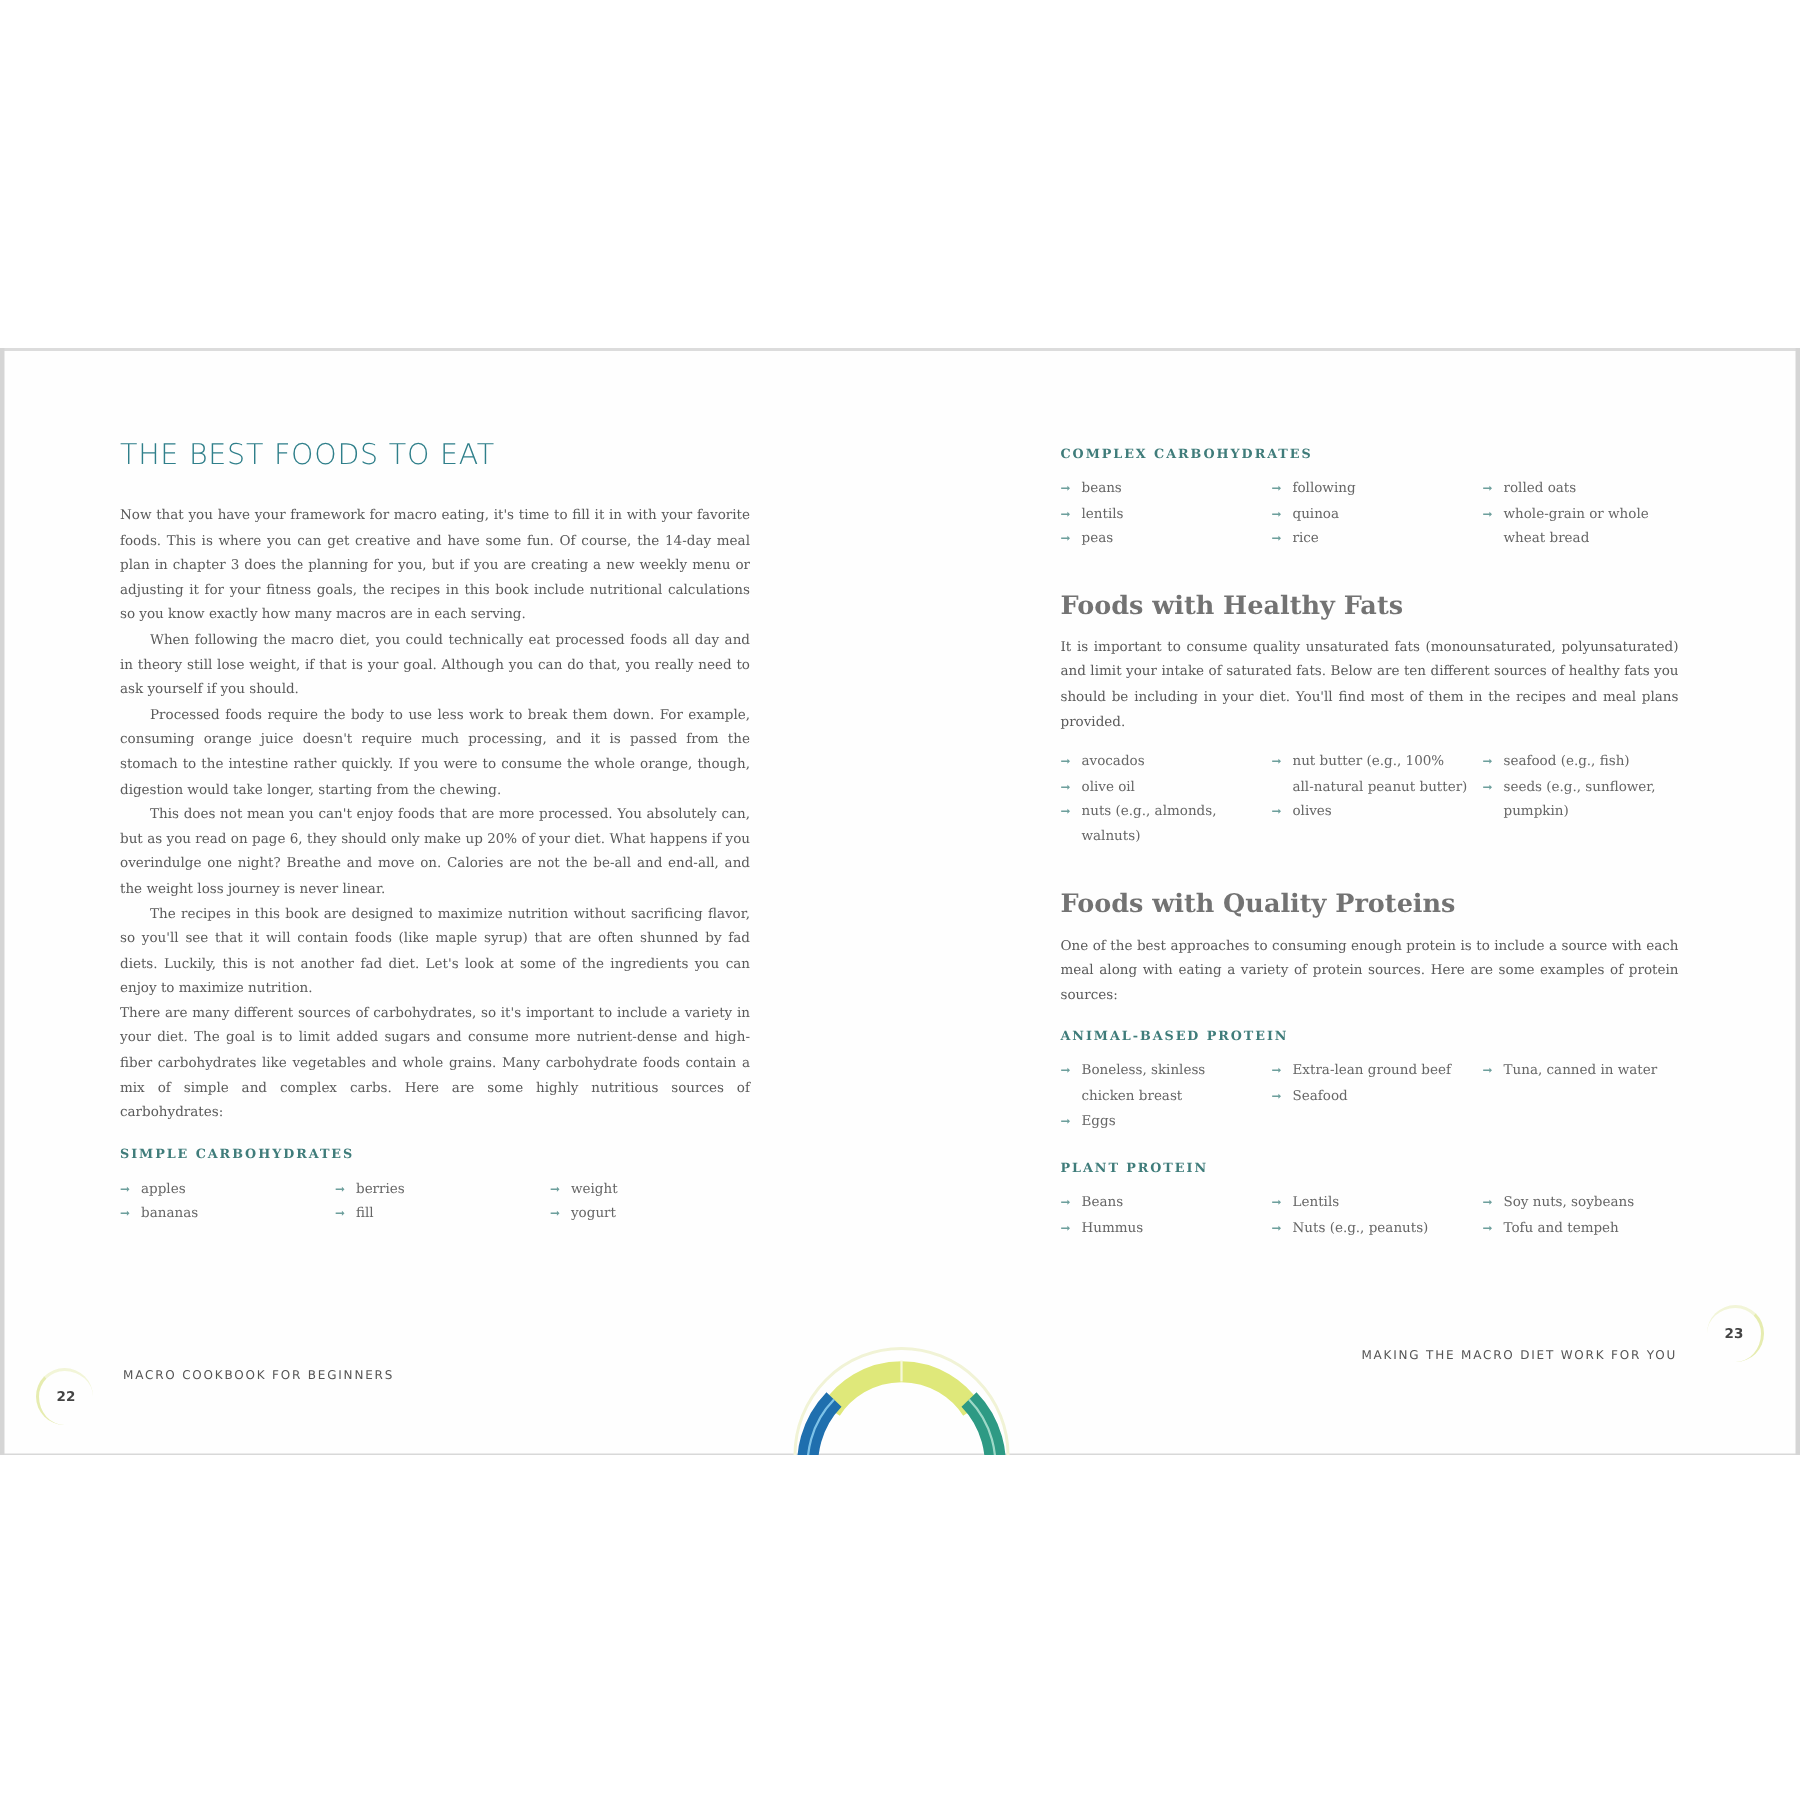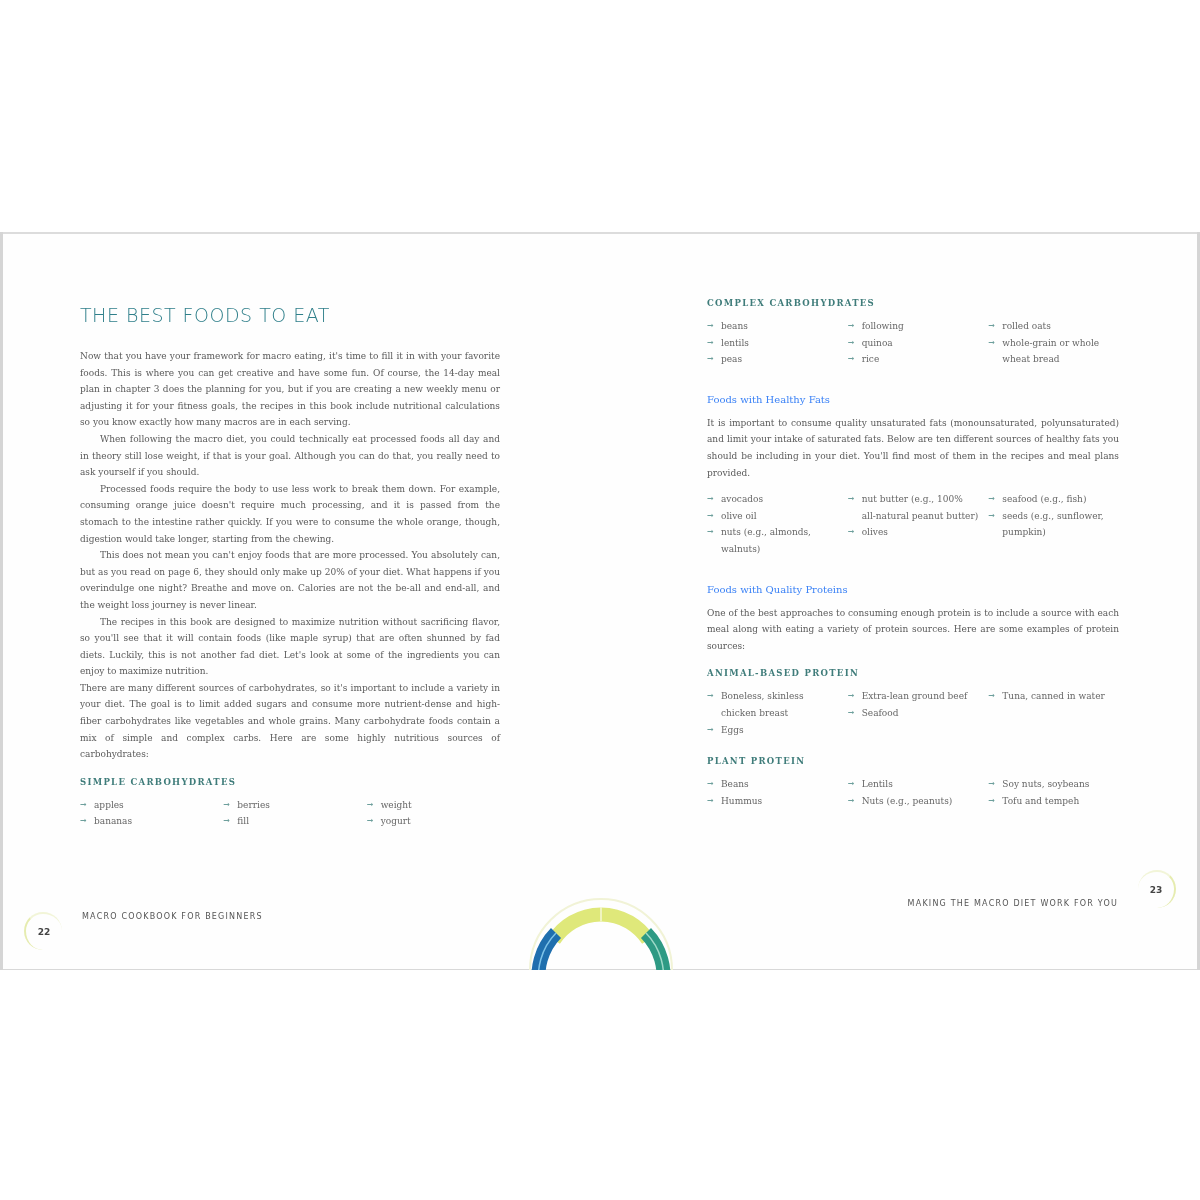--- a/index.html
+++ b/index.html
@@ -1,25 +1,25 @@
 <!DOCTYPE html>
 <html><head>
 <meta charset="utf-8">
 <style>
   html, body { margin:0; padding:0; }
   body { width:1200px; height:1200px; background:#ffffff; position:relative; overflow:hidden; font-family:"DejaVu Serif", serif; color:#555; }
   .spread { position:absolute; left:0; top:232px; width:1200px; height:738px; background:#fefefe; border-top:2px solid #dcdcdc; border-bottom:1px solid #d8d8d8; box-sizing:border-box; }
   .edge-left { position:absolute; left:0; top:232px; width:3px; height:738px; background:#d5d5d5; }
   .edge-right { position:absolute; right:0; top:232px; width:3px; height:738px; background:#d5d5d5; }
-  .page-left { position:absolute; left:80px; top:304px; width:420px; }
+  .page-left { position:absolute; left:80px; top:292px; width:420px; }
   .page-right { position:absolute; left:707px; top:298px; width:412px; }
   .h1 { font-family:"DejaVu Sans", sans-serif; font-weight:200; font-size:19px; letter-spacing:0.5px; color:#2f7f8a; margin:0 0 22px 0; }
   .p { font-size:9px; line-height:16.6px; color:#5a5a5a; margin:0; text-align:justify; }
   .p.indent { text-indent:20px; }
-  .h2 { font-size:10px; color:#3b82f6; margin:26px 0 10px 0; }
+  .h2 { font-size:17px; color:#737373; margin:26px 0 10px 0;font-weight:bold; }
   .h3 { font-size:8.5px; font-weight:bold; letter-spacing:1.3px; color:#3f7c7a; text-transform:uppercase; margin:14px 0 10px 0; }
   .cols { display:grid; grid-template-columns: 1fr 1fr 1fr; column-gap:10px; font-size:9px; line-height:16.6px; color:#666; }
   .col ul { list-style:none; margin:0; padding:0; }
   .col li { position:relative; padding-left:14px; }
   .col li .arrow { position:absolute; left:0; top:0; color:#6d9f9c; font-size:8px; }
   .footer-left { position:absolute; left:24px; top:912px; height:40px; display:flex; align-items:flex-start; }
   .footer-right { position:absolute; right:24px; top:868px; height:40px; display:flex; align-items:flex-end; }
   .pnum { width:36px; height:36px; border-radius:50%; display:flex; align-items:center; justify-content:center; font-family:"DejaVu Sans", sans-serif; font-size:9px; font-weight:bold; color:#444; position:relative; }
   .pnum.left { border-left:2px solid #e6ecb0; border-top:2px solid #f2f5d8; }
   .pnum.right { border-right:2px solid #e6ecb0; border-top:2px solid #f2f5d8; }

